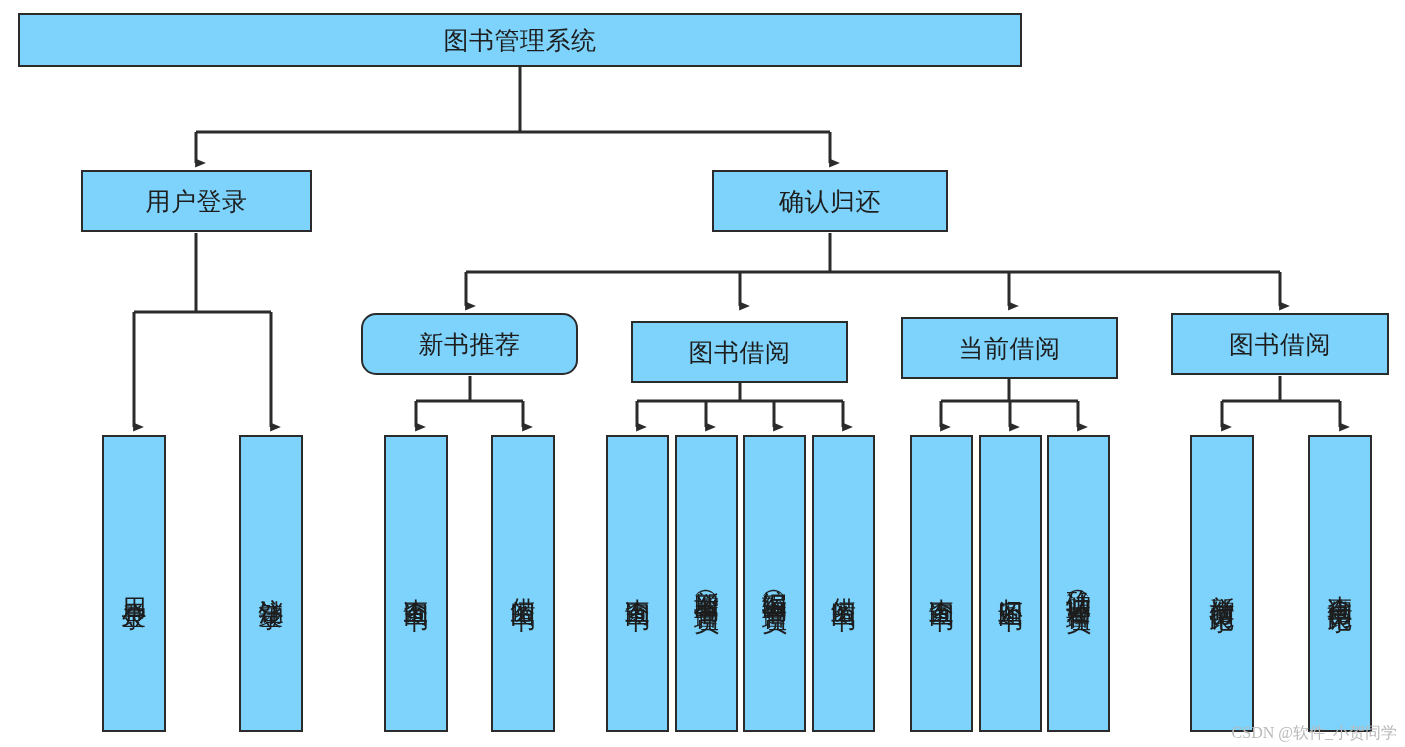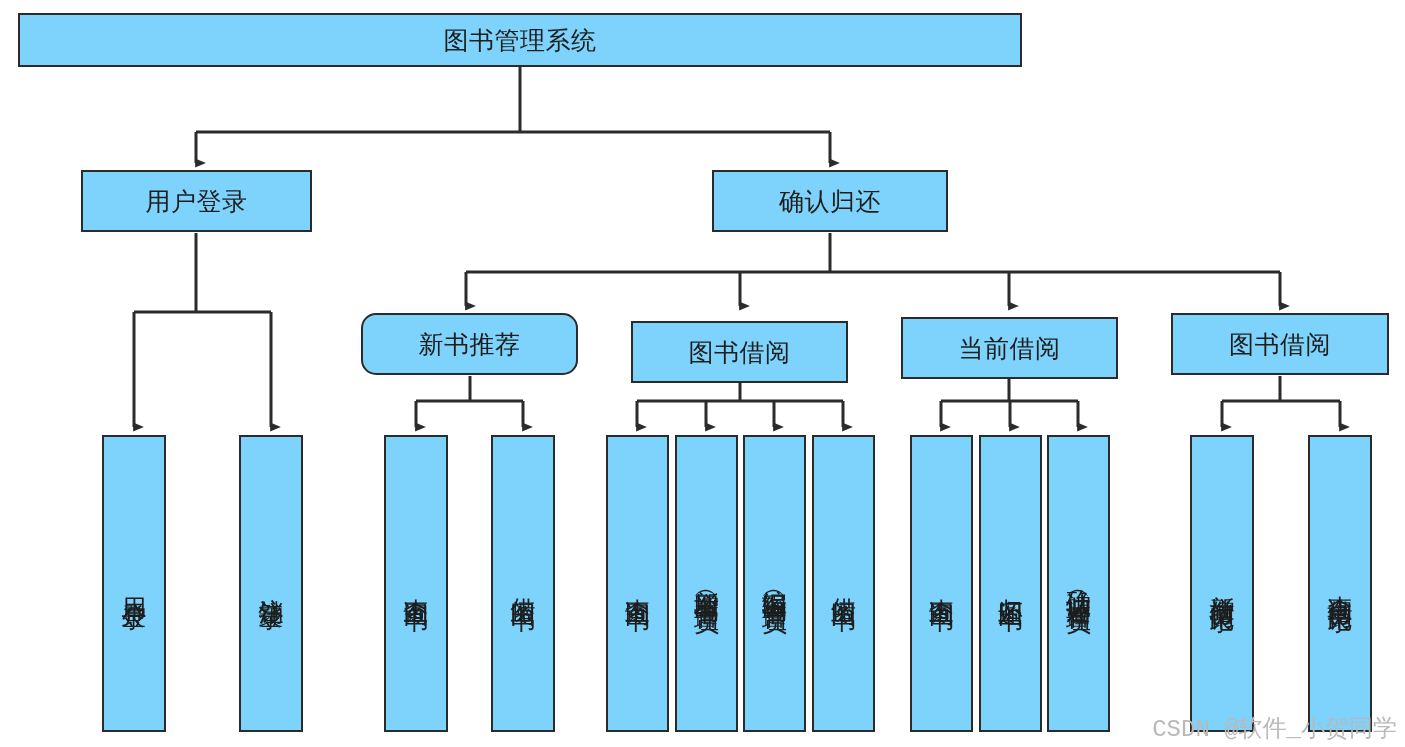--- a/index.html
+++ b/index.html
@@ -62,25 +62,25 @@
     font-size: 25px;
     line-height: 1.0;
     letter-spacing: 3px;
     white-space: nowrap;
     max-height: 250px;
   }
   #watermark {
     position: absolute;
     right: 8px;
     bottom: 3px;
-    font-size: 24px;
+    font-size: 16px;
     color: #b9b9b9;
     white-space: nowrap;
     z-index: 3;
-    font-family: Liberation Mono, monospace;
+    font-family: Liberation Serif, serif;
   }
 </style>
 </head>
 <body>
 
 <div id="canvas">
 
   <svg id="edges" viewBox="0 0 1405 747" xmlns="http://www.w3.org/2000/svg">
     <defs>
       <marker id="arrow" viewBox="0 0 10 12" refX="5" refY="11" markerWidth="9" markerHeight="11" orient="auto-start-reverse" markerUnits="userSpaceOnUse">

